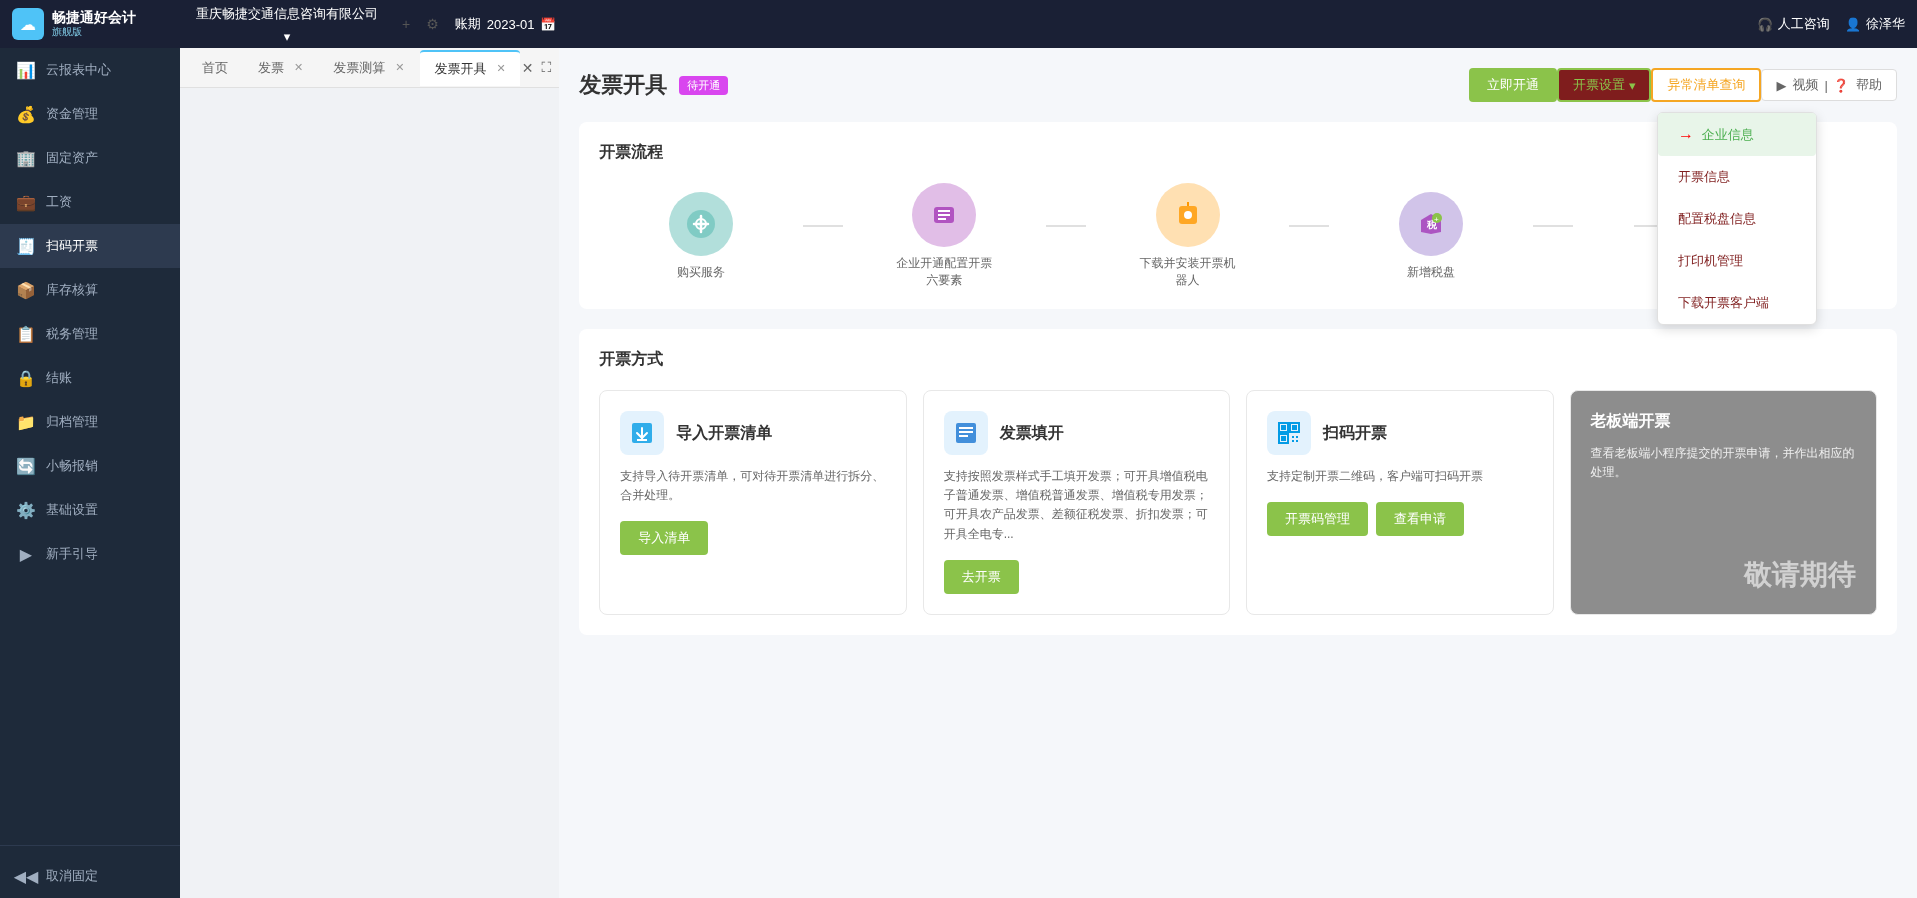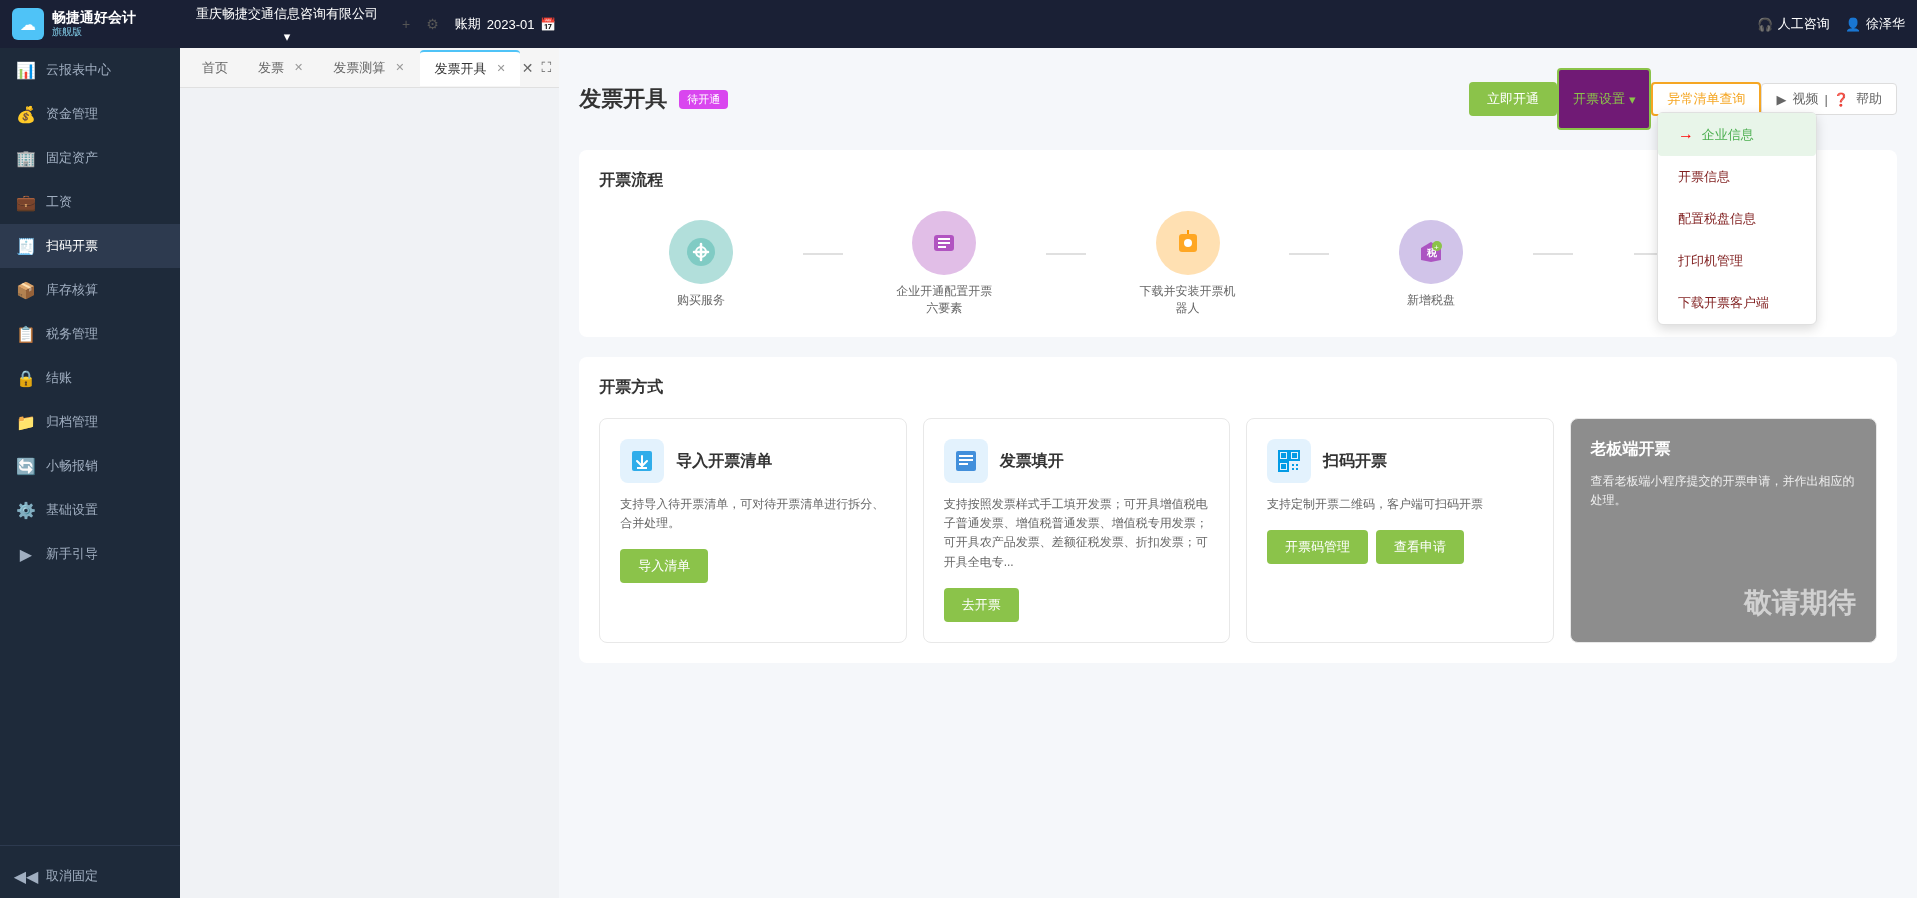--- a/index.html
+++ b/index.html
@@ -39,21 +39,21 @@
     .tab-actions { margin-left: auto; display: flex; align-items: center; gap: 8px; color: #666; }
 
     
     .page-header { display: flex; align-items: center; gap: 12px; margin-bottom: 20px; }
     .page-title { font-size: 22px; font-weight: bold; color: #333; }
     .status-badge { background: #d946ef; color: white; font-size: 11px; padding: 2px 8px; border-radius: 4px; }
     .header-actions { margin-left: auto; display: flex; align-items: center; position: relative; }
 
     
     .btn-primary { background: #8bc34a; color: white; border: none; padding: 8px 18px; border-radius: 4px; cursor: pointer; font-size: 13px; }
-    .btn-outline-green { background: #701a75; color: #8bc34a; border: 2px solid #8bc34a; padding: 20px 14px; border-radius: 4px; cursor: pointer; font-size: 13px; display: flex; align-items: center; gap: 4px; }
+    .btn-outline-green { background: #7f1d1d; color: #8bc34a; border: 2px solid #8bc34a; padding: 6px 14px; border-radius: 4px; cursor: pointer; font-size: 13px; display: flex; align-items: center; gap: 4px; }
     .btn-outline-yellow { background: white; color: #f5a623; border: 2px solid #f5a623; padding: 6px 14px; border-radius: 4px; cursor: pointer; font-size: 13px; }
     .btn-video { background: white; color: #666; border: 1px solid #ddd; padding: 6px 14px; border-radius: 4px; cursor: pointer; font-size: 13px; display: flex; align-items: center; gap: 6px; }
 
     
     .dropdown-menu { position: absolute; top: 44px; right: 80px; background: white; border: 1px solid #e0e0e0; border-radius: 6px; box-shadow: 0 4px 12px rgba(0,0,0,0.15); z-index: 1000; min-width: 160px; }
     .dropdown-item { padding: 12px 20px; cursor: pointer; color: #7f1d1d; font-size: 13px; border-radius: 4px; }
     .dropdown-item.highlighted { background: #e8f5e9; color: #4caf50; }
 
     
     .section { background: white; border-radius: 8px; padding: 20px; margin-bottom: 20px; }

